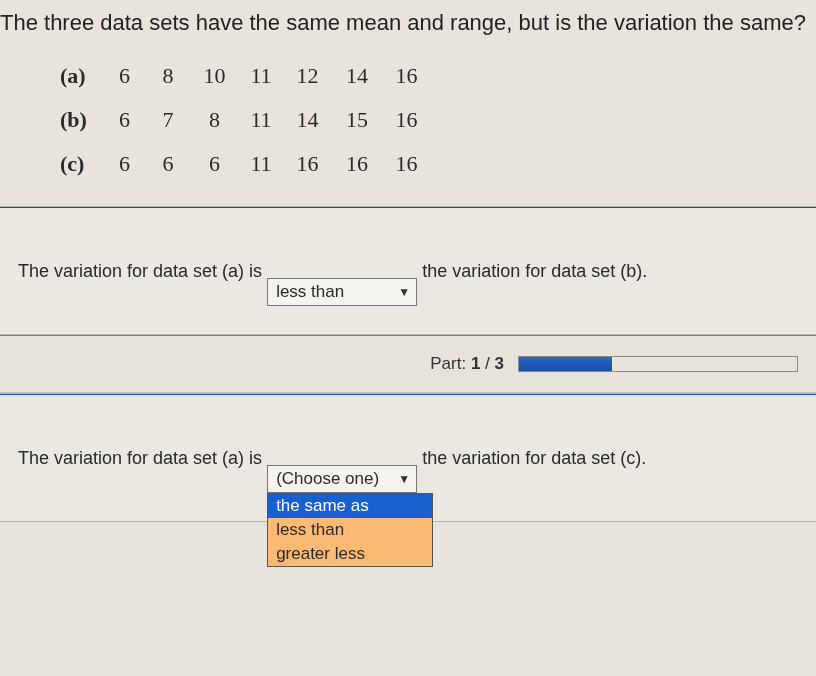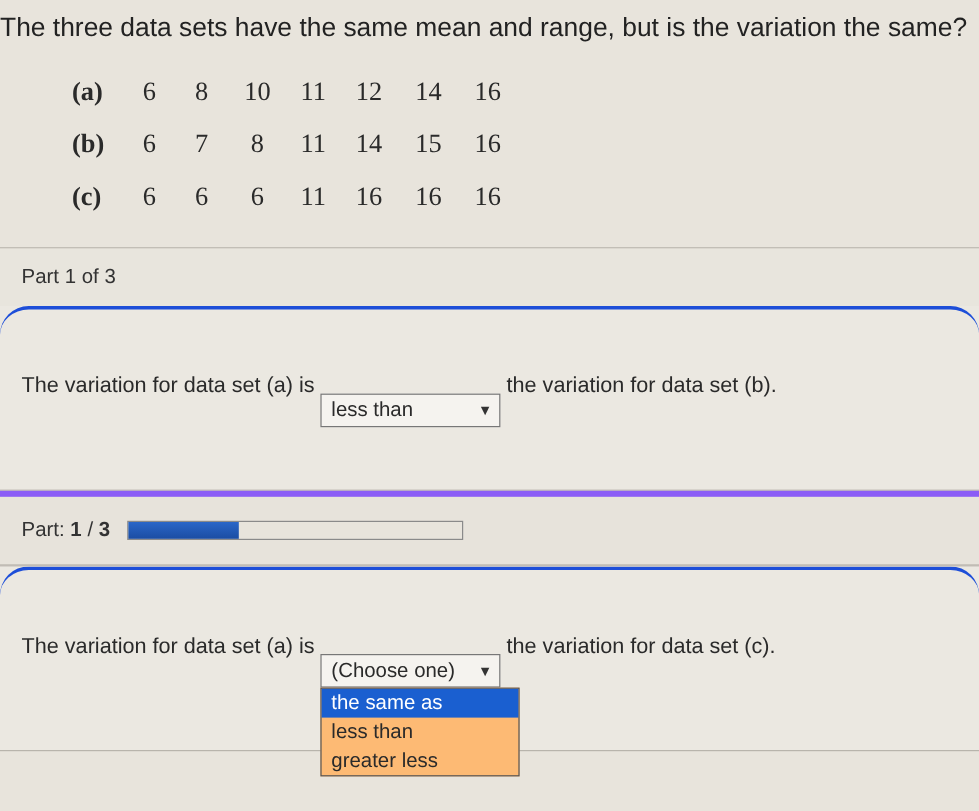--- a/index.html
+++ b/index.html
@@ -38,24 +38,23 @@
     background: rgba(255,255,255,0.15);
     margin: 0;
   }
   .panel-hd {
     font-size: 17px;
     padding: 14px 18px;
     color: #333;
     background: rgba(230,226,218,0.5);
   }
   .panel-body {
-    padding: 30px 18px 52px 18px;
+    padding: 30px 18px 28px 18px;
     font-size: 18px;
-    border-top: 3px solid #1d4ed8;
-    border-radius: 24px;
+    border-top: 1px solid #1d4ed8;
   }
   .sentence { white-space: nowrap; }
   .dropdown {
     display: inline-flex;
     align-items: center;
     border: 1px solid #777;
     background: #f5f3ef;
     font-size: 17px;
     height: 28px;
     padding: 0 6px 0 8px;
@@ -82,23 +81,24 @@
   }
   .dd-item { padding: 2px 8px; cursor: pointer; }
   .dd-item.sel { background: #1a5fd0; color: #fff; }
   .progress-row {
     padding: 18px 18px;
     font-size: 17px;
     color: #333;
     display: flex;
     align-items: center;
     gap: 14px;
-    border-top: 5px solid #8b5cf6;
+    border-top: 1px solid #8b5cf6;
     border-bottom: 1px solid #c9c5bd;
     background: rgba(230,226,218,0.3);
+    justify-content: flex-end;
   }
   .prog-label b { font-weight: bold; }
   .prog-bar {
     width: 280px;
     height: 16px;
     border: 1px solid #8a8a8a;
     background: #e8e4dc;
     position: relative;
   }
   .prog-fill {
@@ -142,21 +142,20 @@
       <span class="num">6</span>
       <span class="num w">6</span>
       <span class="num">11</span>
       <span class="num w">16</span>
       <span class="num w">16</span>
       <span class="num w">16</span>
     </div>
   </div>
 
   <div class="panel">
-    <div class="panel-hd">Part 1 of 3</div>
     <div class="panel-body">
       <span class="sentence">
         <span>The variation for data set (a) is</span>
         <span class="dd-wrap">
           <span class="dropdown">
             <span>less than</span>
             <span class="caret">▼</span>
           </span>
         </span>
         <span>the variation for data set (b).</span>

